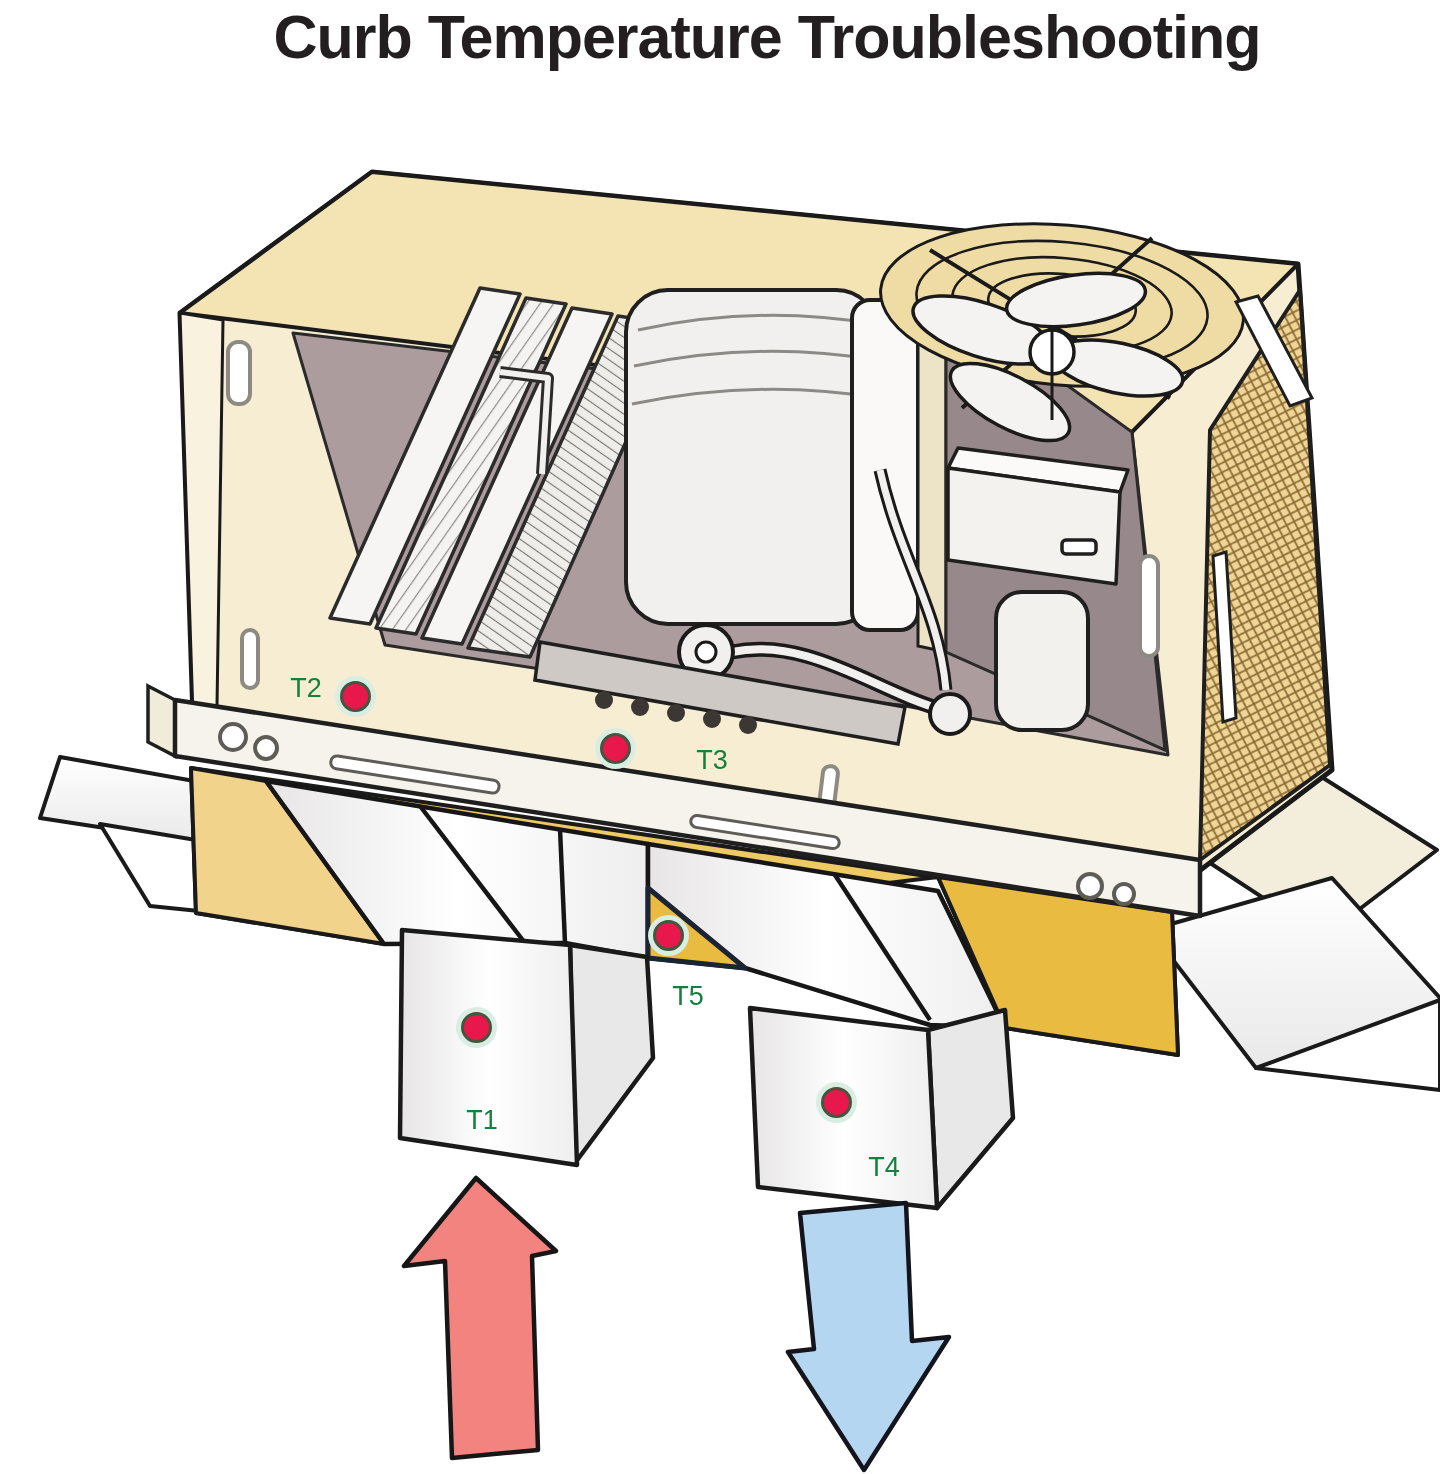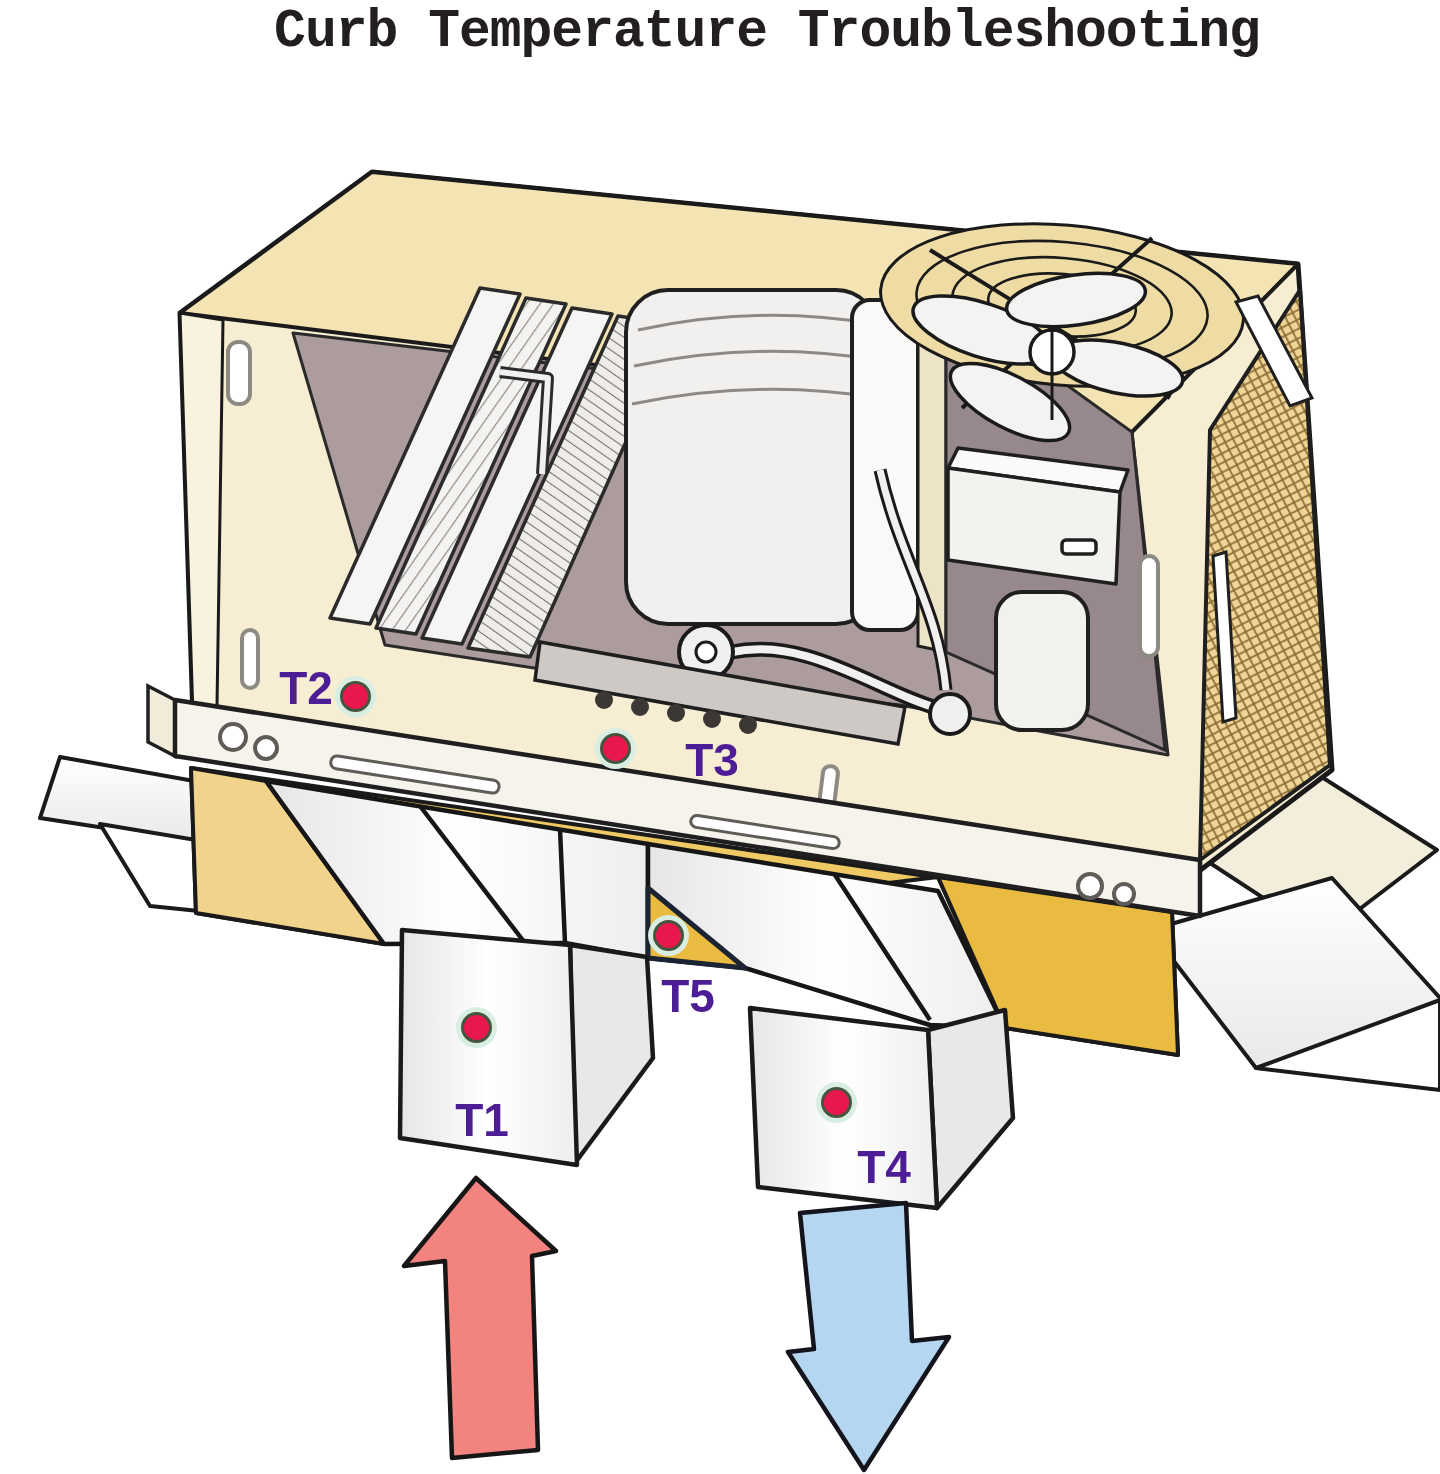--- a/index.html
+++ b/index.html
@@ -3,27 +3,26 @@
 <meta charset="utf-8">
 <style>
   html,body{margin:0;padding:0;background:#ffffff;}
   #stage{
     position:relative;width:1440px;height:1474px;overflow:hidden;
     background:#ffffff;font-family:"Liberation Sans", sans-serif;
   }
   #art{position:absolute;left:0;top:0;}
   .page-title{
     position:absolute;top:2px;left:767px;transform:translateX(-50%);
-    font-size:53px;font-weight:bold;letter-spacing:-1px;color:#231F20;
+    font-size:61px;font-weight:bold;letter-spacing:-1px;color:#231F20;
     white-space:nowrap;
-    font-family:Liberation Mono, monospace;
   }
   .t-label{
     position:absolute;transform:translate(-50%,-50%);
-    font-size:46px;font-weight:bold;color:#4c1d95;letter-spacing:0px;
+    font-size:27px;font-weight:normal;color:#15803d;letter-spacing:0px;
   }
   .t-dot{
     position:absolute;width:31px;height:31px;border-radius:50%;
     background:#E9184C;border:3px solid #46553E;box-sizing:border-box;
     box-shadow:0 0 0 5px #D9EEE3;
   }
 </style>
 </head>
 <body>
 

